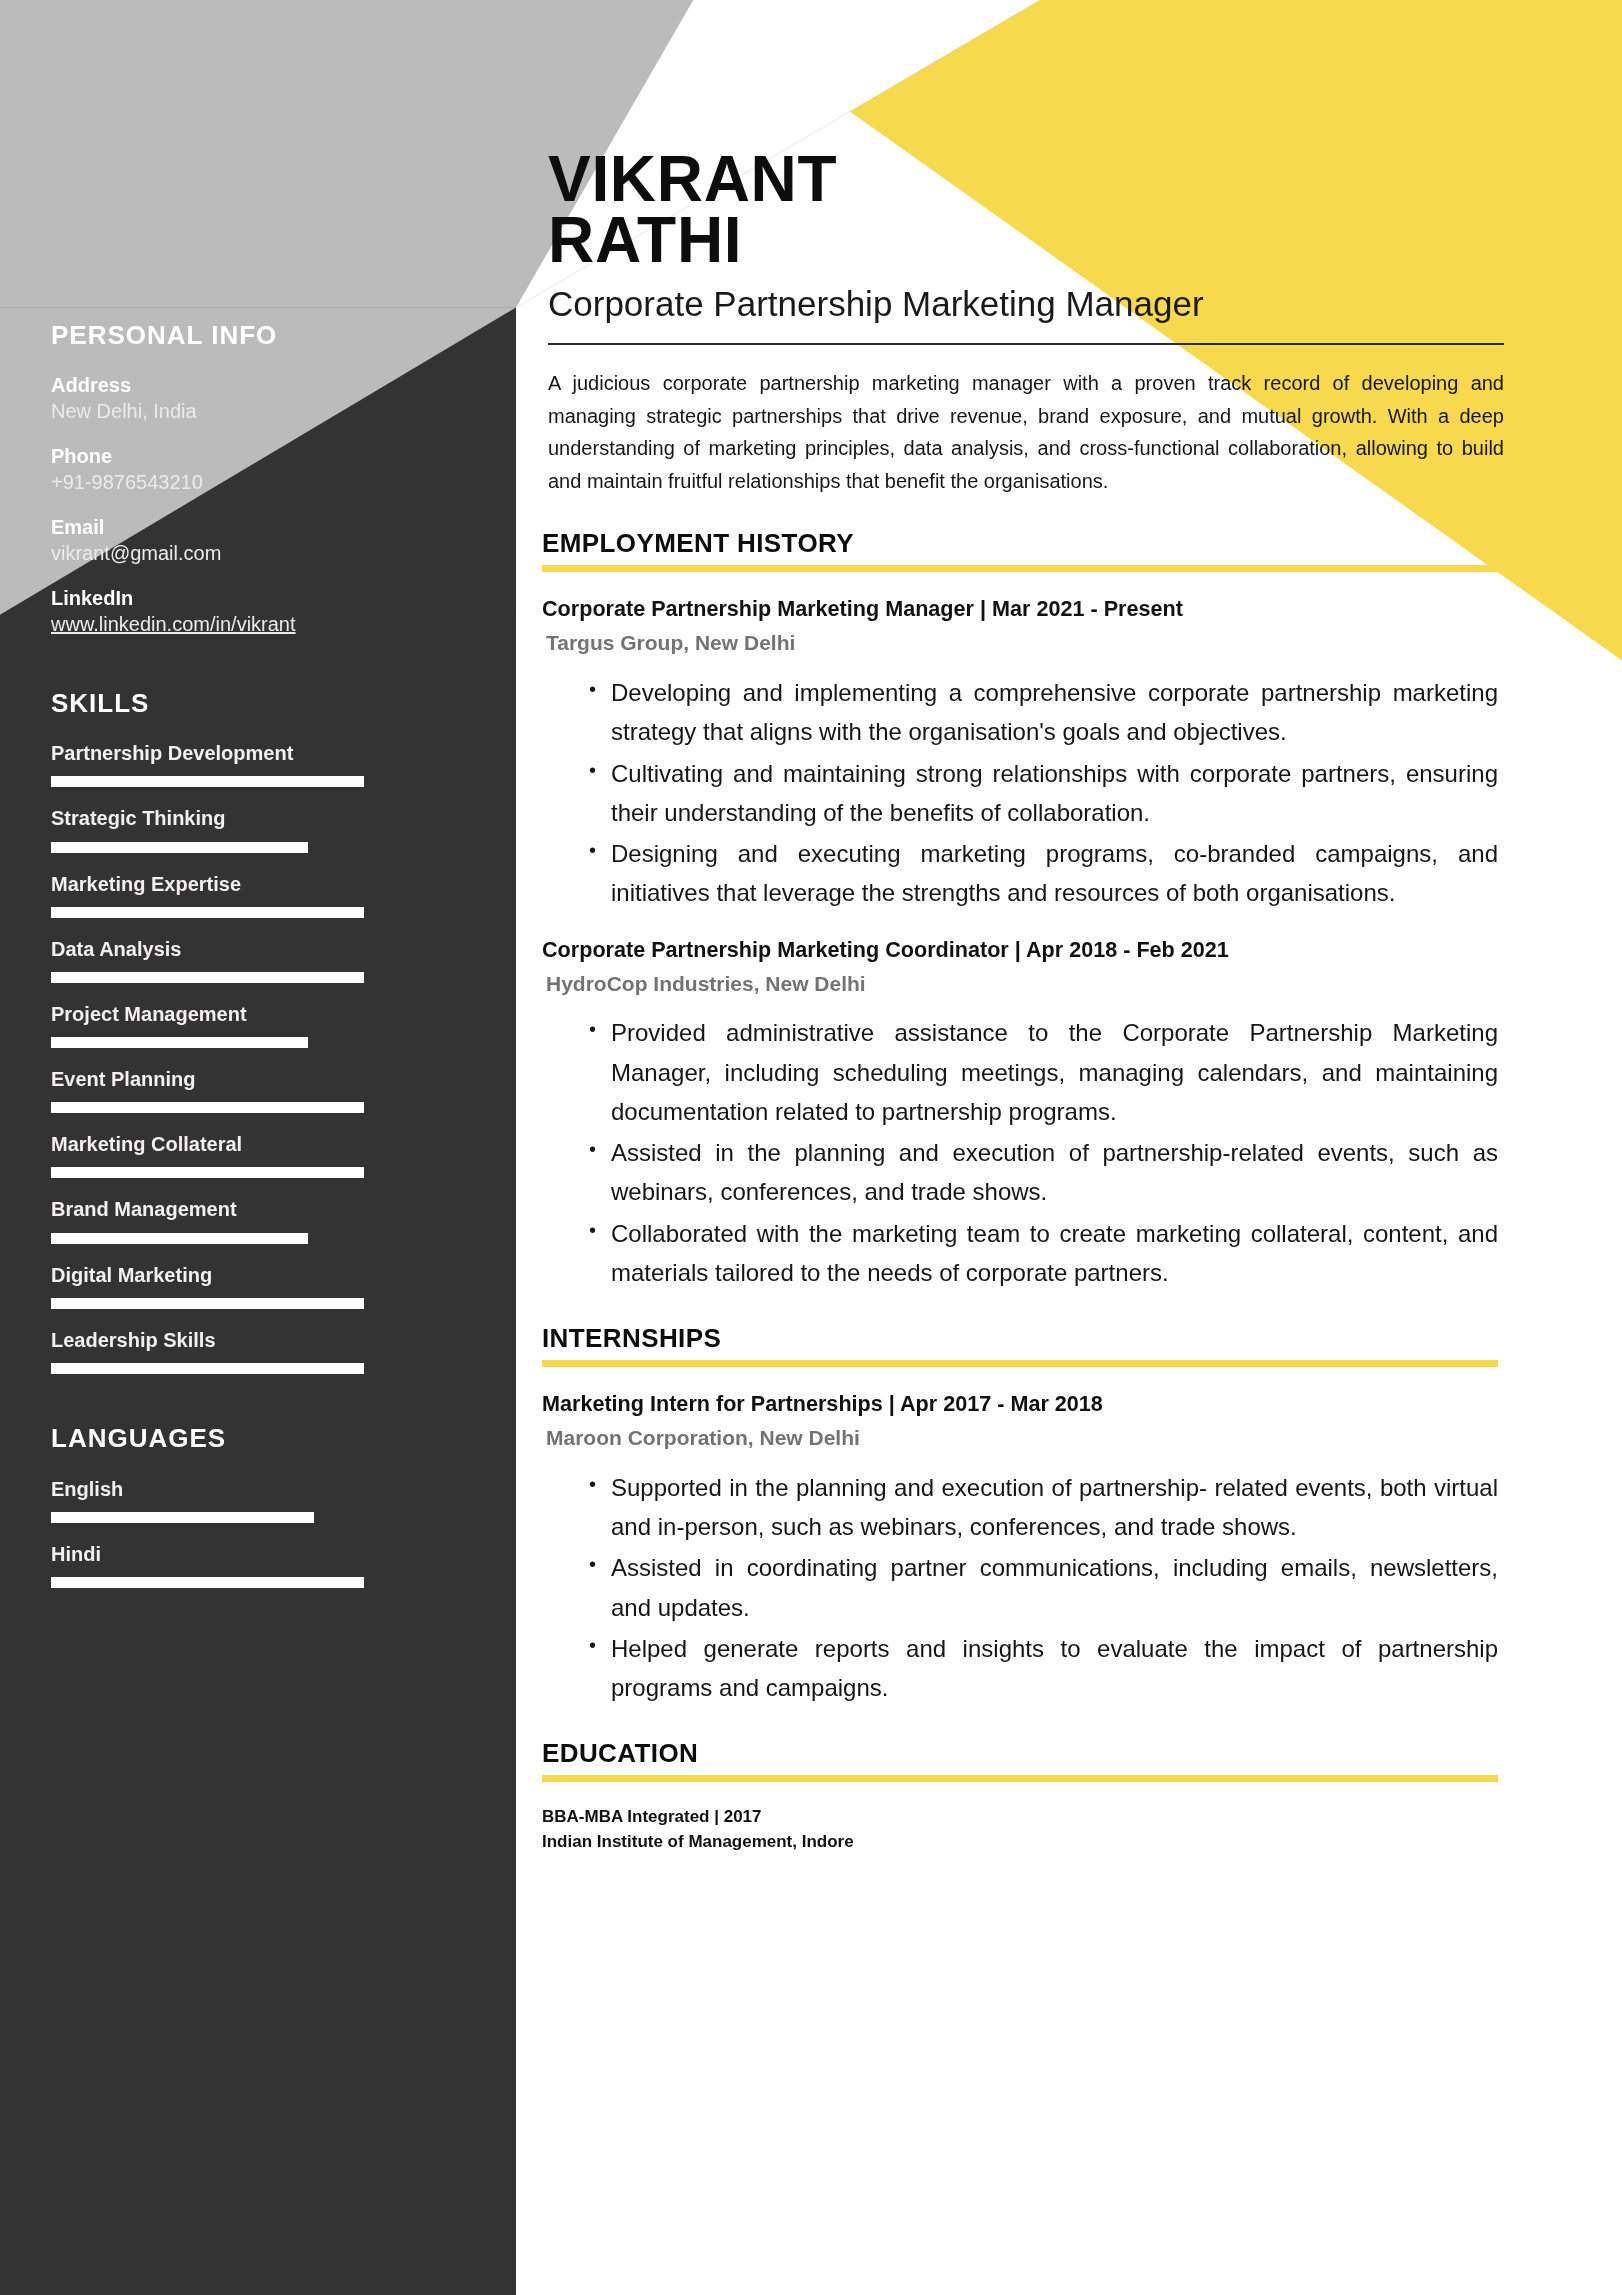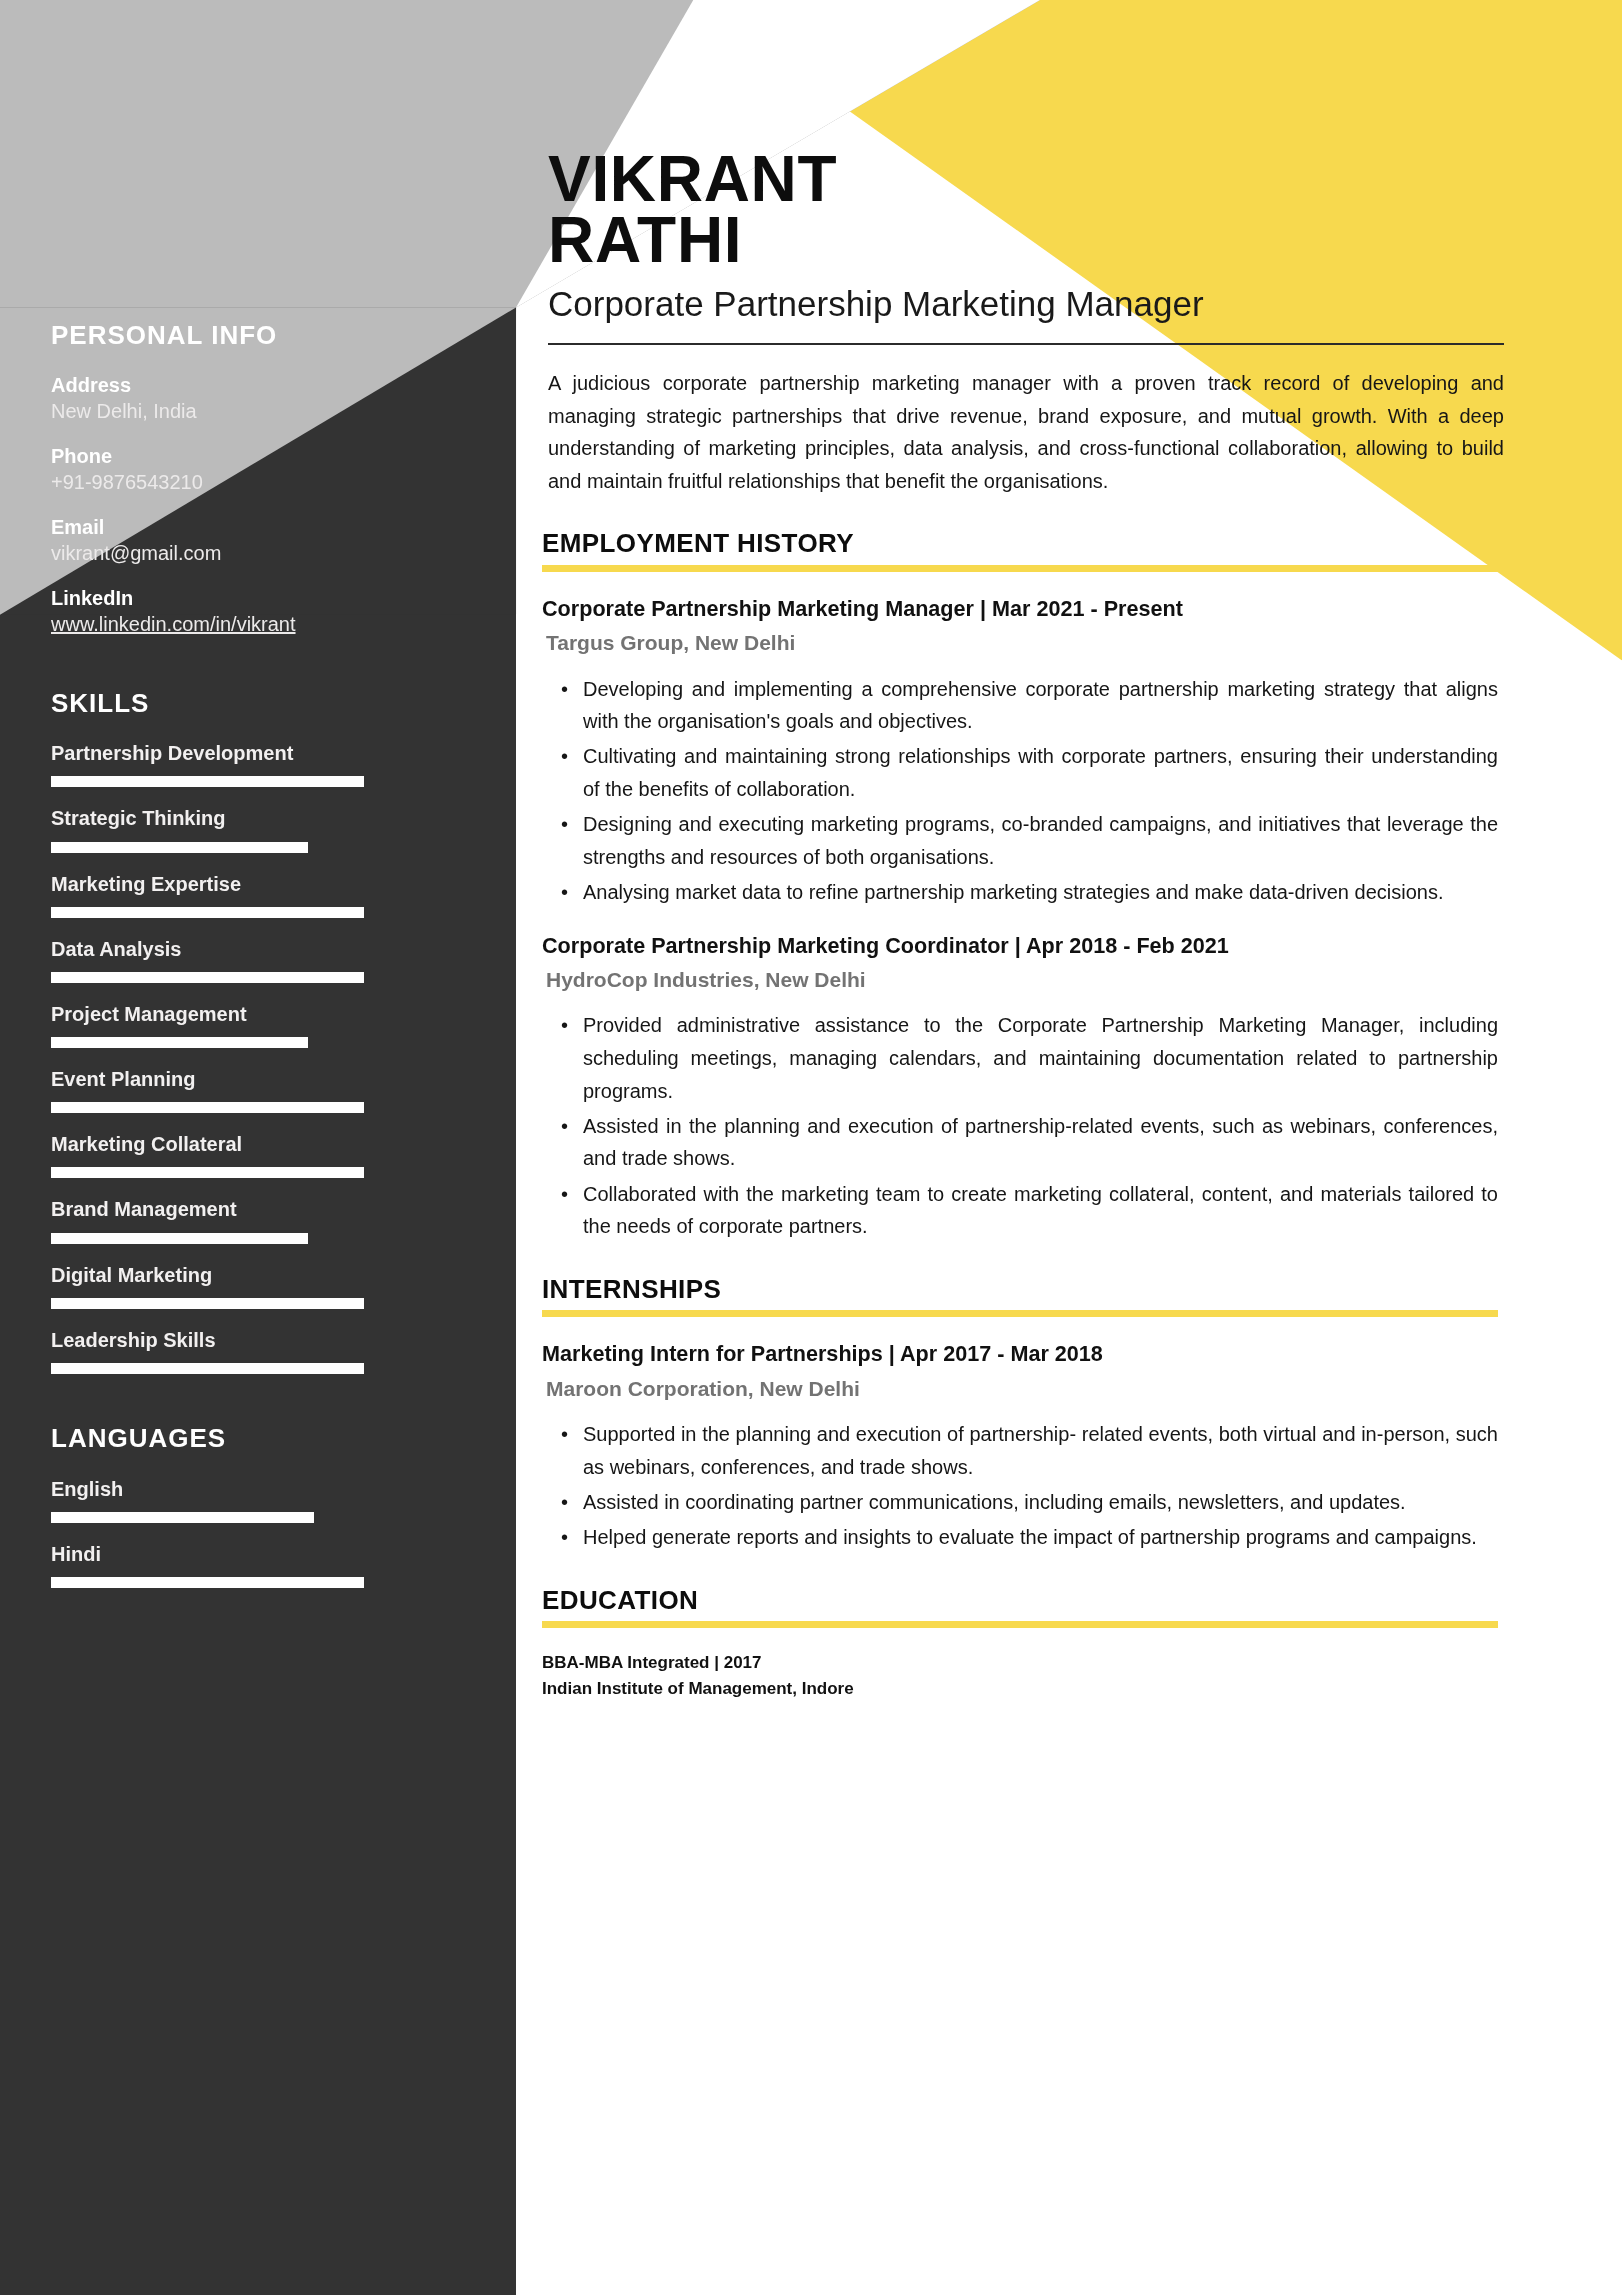--- a/index.html
+++ b/index.html
@@ -88,22 +88,22 @@
   .entry-title {
     font-size:21.6px; font-weight:bold; color:#111111;
     line-height:1.42; margin:0;
   }
   .entry-org {
     font-size:21px; font-weight:bold; color:#737373;
     line-height:1.42; margin:4px;
   }
   ul.bullets { margin:14.4px 0 0 0; padding:0 0 0 41px; list-style:none; }
   ul.bullets li {
-    position:relative; font-size:20px; color:#161616;
-    line-height:1.63; text-align:justify; margin-bottom:2.6px;
+    position:relative; font-size:24px; color:#161616;
+    line-height:1.63; text-align:justify; margin-bottom:2.6px;margin-left:28px;
   }
   ul.bullets li::before {
     content:"\2022"; position:absolute; left:-22px; top:0;
     font-size:20px; color:#161616;
   }
   .edu-entry { margin-top:22px; }
   .edu-line {
     font-size:17px; font-weight:bold; color:#111111;
     line-height:1.5; margin:0;
   }
@@ -250,21 +250,20 @@
     <h2 class="section-head">EMPLOYMENT HISTORY</h2>
     <div class="section-underline"></div>
 
     <div class="entry">
       <p class="entry-title">Corporate Partnership Marketing Manager | Mar 2021 - Present</p>
       <p class="entry-org">Targus Group, New Delhi</p>
       <ul class="bullets">
         <li>Developing and implementing a comprehensive corporate partnership marketing strategy that aligns with the organisation's goals and objectives.</li>
         <li>Cultivating and maintaining strong relationships with corporate partners, ensuring their understanding of the benefits of collaboration.</li>
         <li>Designing and executing marketing programs, co-branded campaigns, and initiatives that leverage the strengths and resources of both organisations.</li>
-        <li>Analysing market data to refine partnership marketing strategies and make data-driven decisions.</li>
       </ul>
     </div>
 
     <div class="entry">
       <p class="entry-title">Corporate Partnership Marketing Coordinator | Apr 2018 - Feb 2021</p>
       <p class="entry-org">HydroCop Industries, New Delhi</p>
       <ul class="bullets">
         <li>Provided administrative assistance to the Corporate Partnership Marketing Manager, including scheduling meetings, managing calendars, and maintaining documentation related to partnership programs.</li>
         <li>Assisted in the planning and execution of partnership-related events, such as webinars, conferences, and trade shows.</li>
         <li>Collaborated with the marketing team to create marketing collateral, content, and materials tailored to the needs of corporate partners.</li>

